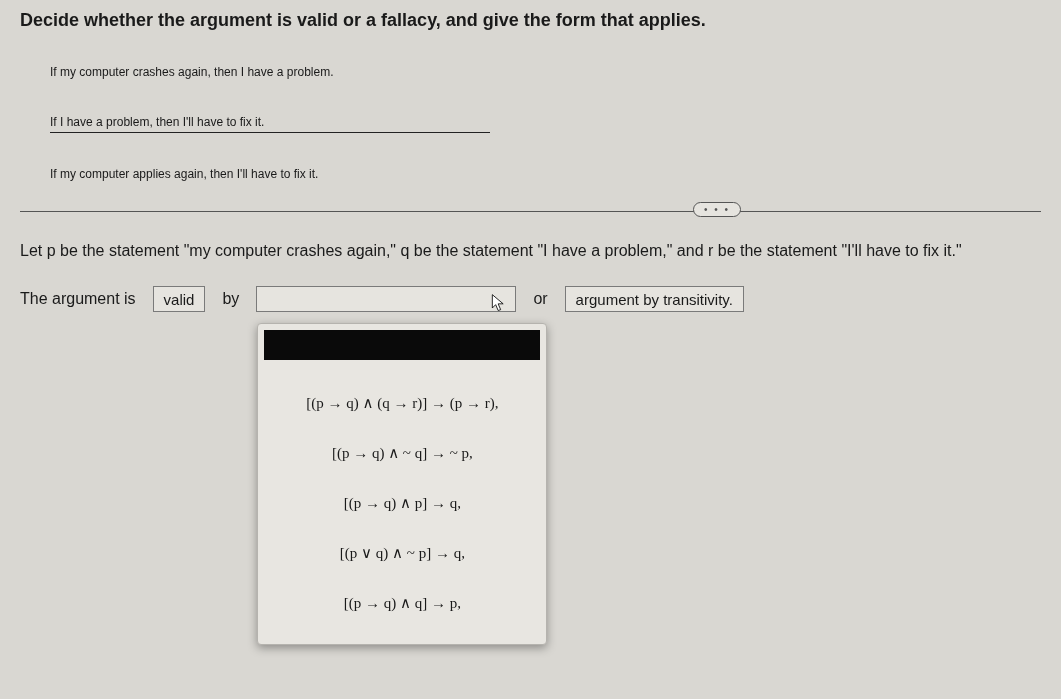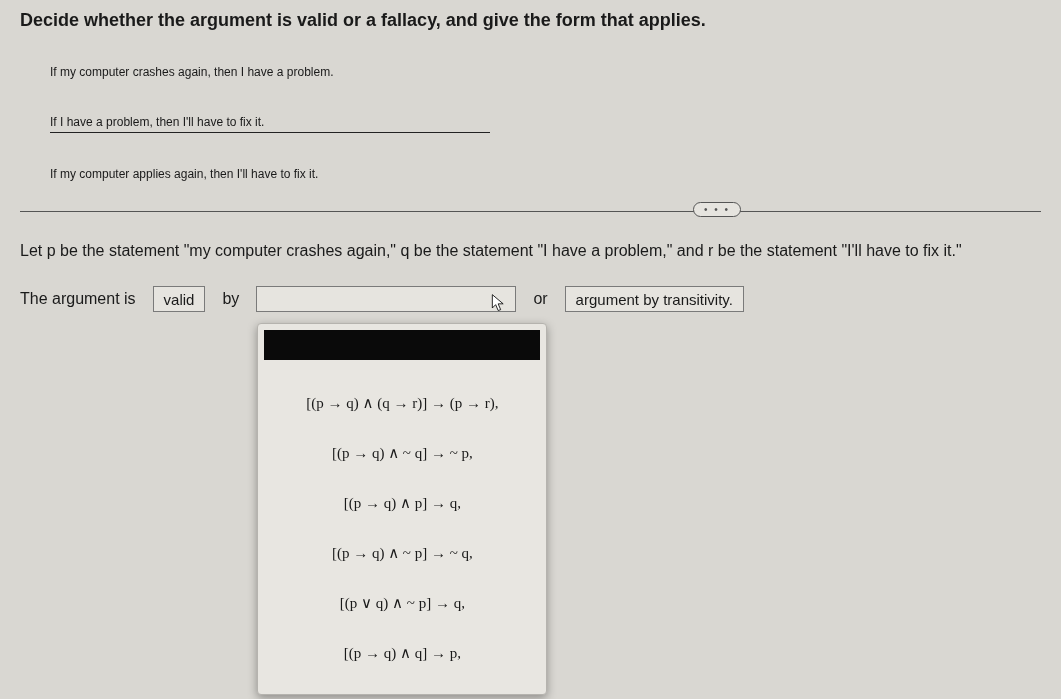--- a/index.html
+++ b/index.html
@@ -157,21 +157,20 @@
         <svg class="cursor-svg" viewBox="0 0 24 24">
           <path d="M4 2 L4 18 L8 14 L11 21 L14 20 L11 13 L17 13 Z" fill="#fff" stroke="#000" stroke-width="1"></path>
         </svg>
       </span>
 
       <div class="dropdown-panel">
         <div class="dropdown-selected"></div>
         <div class="dropdown-option">[(p → q) ∧ (q → r)] → (p → r),</div>
         <div class="dropdown-option">[(p → q) ∧ ~ q] → ~ p,</div>
         <div class="dropdown-option">[(p → q) ∧ p] → q,</div>
-        <div class="dropdown-option">[(p → q) ∧ ~ p] → ~ q,</div>
         <div class="dropdown-option">[(p ∨ q) ∧ ~ p] → q,</div>
         <div class="dropdown-option">[(p → q) ∧ q] → p,</div>
       </div>
     </span>
 
     <span>or</span>
     <span class="field-box">argument by transitivity.</span>
   </div>
 
 </div>

